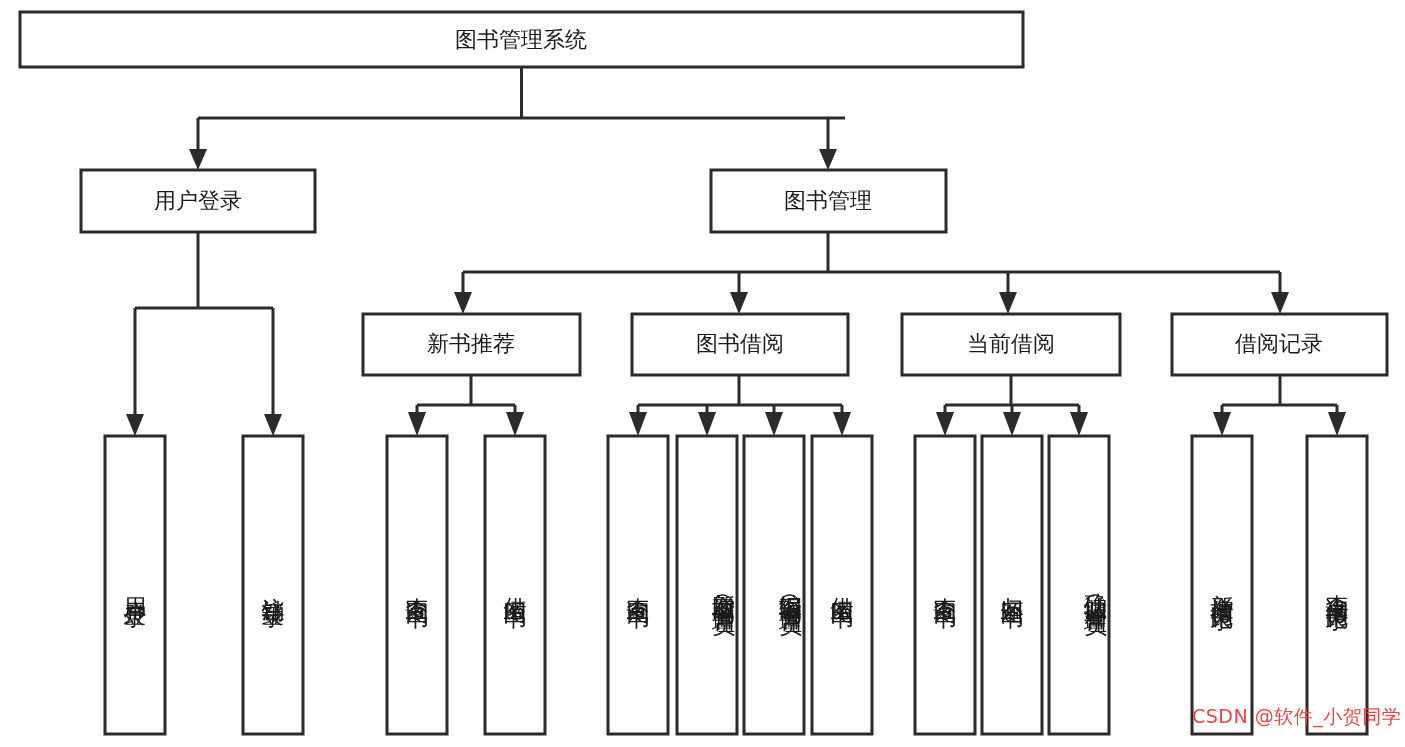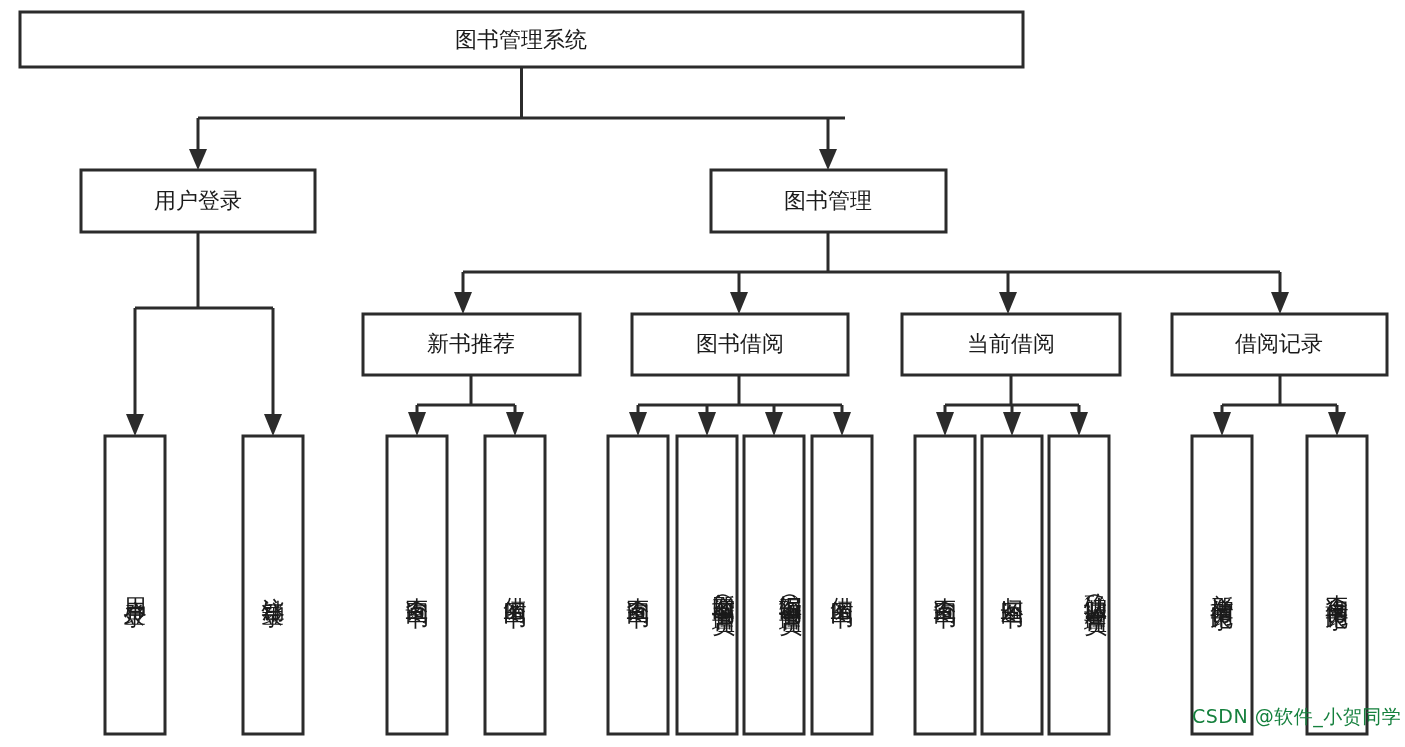--- a/index.html
+++ b/index.html
@@ -59,21 +59,21 @@
     display: flex;
     align-items: center;
     justify-content: center;
     white-space: nowrap;
     pointer-events: none;
   }
   .watermark {
     position: absolute;
     font-family: "DejaVu Sans", "Liberation Sans", sans-serif;
     font-size: 19px;
-    color: #15803d;
+    color: #ef4444;
     white-space: nowrap;
     letter-spacing: 0.5px;
   }
 </style>
 </head>
 <body>
 
 <div id="diagram-root">
 
   <svg id="flow-svg" viewBox="0 0 1405 747">

